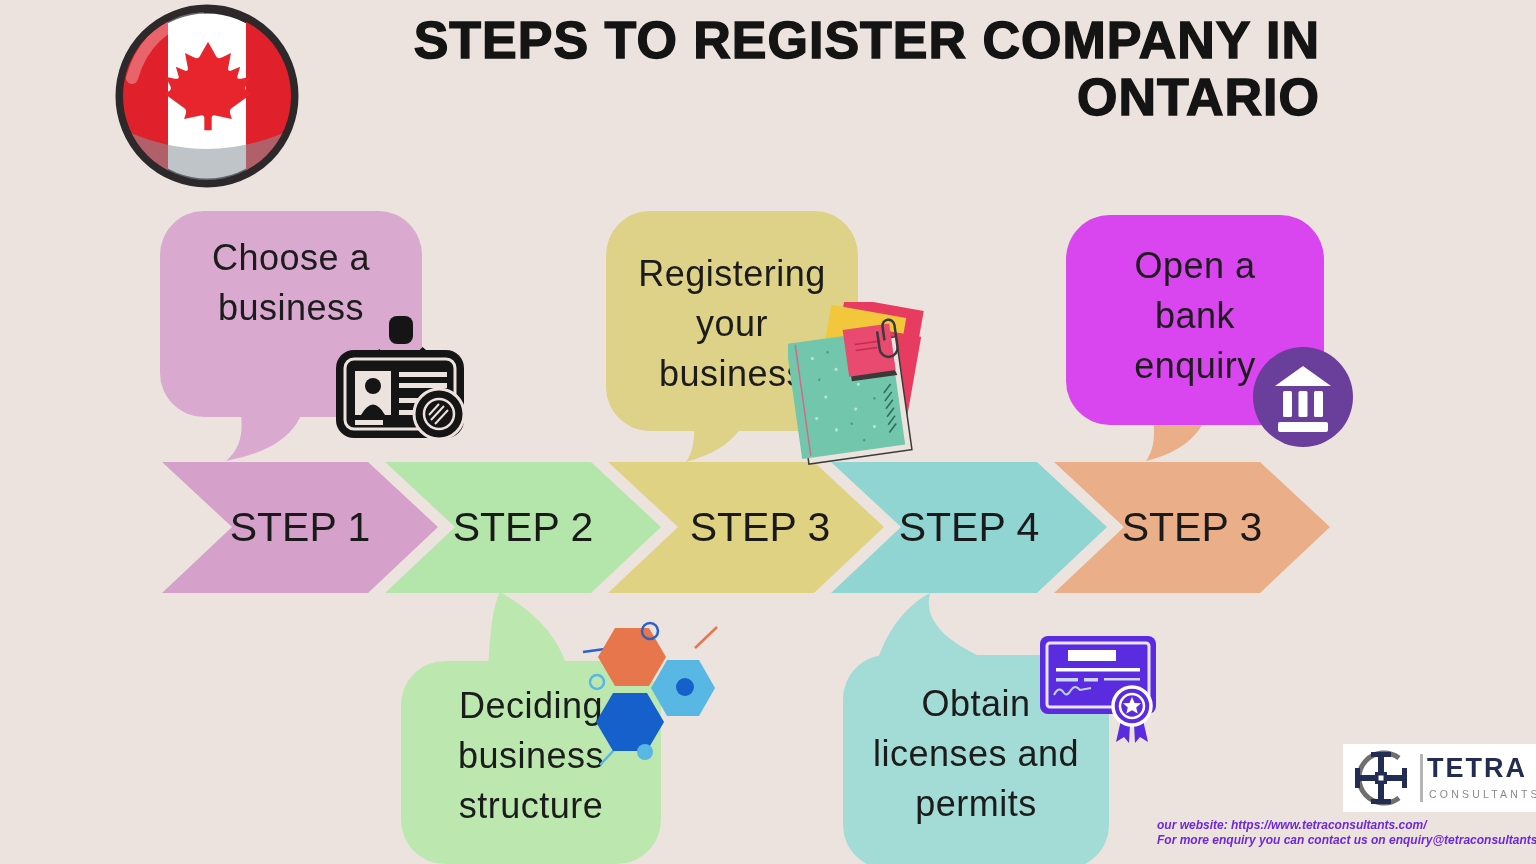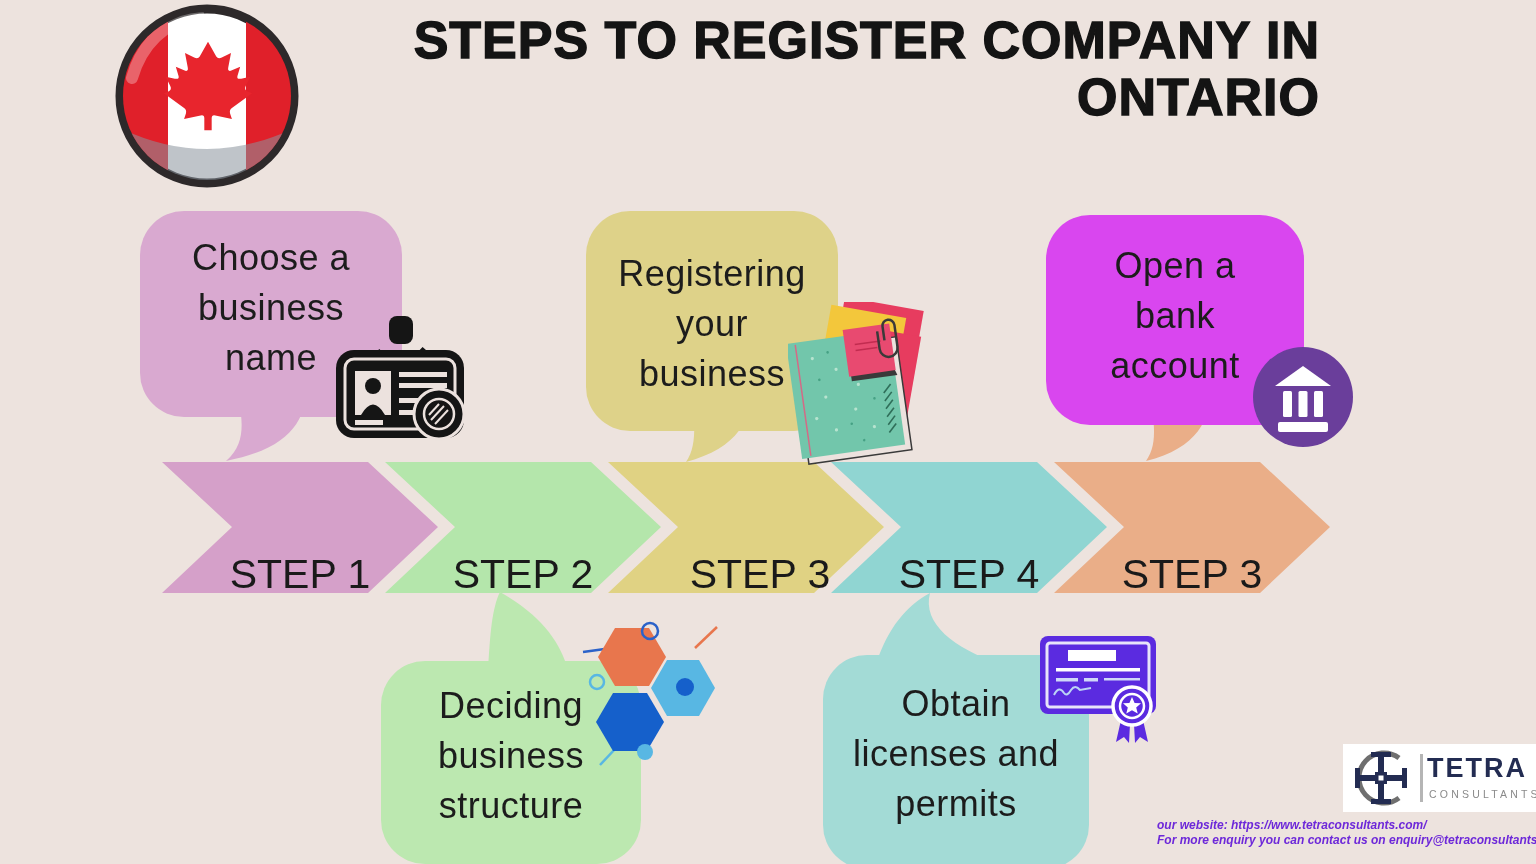--- a/index.html
+++ b/index.html
@@ -8,31 +8,31 @@
     background:#ede3de;font-family:"Liberation Sans",sans-serif;
   }
   .abs{position:absolute;}
   .title{
     left:250px;top:12px;width:1070px;text-align:right;
     font-size:52px;line-height:57px;font-weight:bold;color:#141414;
     letter-spacing:1px;-webkit-text-stroke:1.4px #141414;
   }
   .bubble{
     border-radius:44px;text-align:center;color:#1c1c1c;
-    font-size:36px;line-height:50px;letter-spacing:.5px;
+    font-size:36px;line-height:50px;letter-spacing:.5px;margin-left:20px;
   }
   .bubble span{display:block;}
   .bubble-pink  {left:140px;top:211px;width:262px;height:184px;background:#d9a9d0;padding-top:22px;}
   .bubble-yellow{left:586px;top:211px;width:252px;height:182px;background:#ded289;padding-top:38px;}
   .bubble-orange{left:1046px;top:215px;width:258px;height:184px;background:#d946ef;padding-top:26px;}
   .bubble-green {left:381px;top:661px;width:260px;height:183px;background:#bce8b0;padding-top:20px;}
   .bubble-teal  {left:823px;top:655px;width:266px;height:190px;background:#a3dbd6;padding-top:24px;}
   .step-label{
     top:462px;height:131px;line-height:131px;width:220px;text-align:center;
-    font-size:41px;color:#1a1a1a;margin-top:47px;
+    font-size:41px;color:#1a1a1a;
   }
   .logo-box{left:1343px;top:744px;width:193px;height:68px;background:#ffffff;}
   .logo-text-main{left:84px;top:9px;font-size:27px;font-weight:bold;color:#232c52;letter-spacing:2px;}
   .logo-text-sub{left:86px;top:44px;font-size:10.5px;color:#8a8a8a;letter-spacing:3.2px;}
   .footer{
     left:1157px;top:818px;width:379px;font-size:12px;line-height:15px;
     font-weight:bold;font-style:italic;color:#6d28d9;white-space:nowrap;
   }
 </style>
 </head>
@@ -81,31 +81,30 @@
 
   <div class="abs step-label" style="left:190px;">STEP 1</div>
   <div class="abs step-label" style="left:413px;">STEP 2</div>
   <div class="abs step-label" style="left:650px;">STEP 3</div>
   <div class="abs step-label" style="left:859px;">STEP 4</div>
   <div class="abs step-label" style="left:1082px;">STEP 3</div>
 
   <div class="abs bubble bubble-pink">
     <span>Choose a</span>
     <span>business</span>
-    <span>name</span>
   </div>
   <div class="abs bubble bubble-yellow">
     <span>Registering</span>
     <span>your</span>
     <span>business</span>
   </div>
   <div class="abs bubble bubble-orange">
     <span>Open a</span>
     <span>bank</span>
-    <span>account</span>
+    <span>enquiry</span>
   </div>
   <div class="abs bubble bubble-green">
     <span>Deciding</span>
     <span>business</span>
     <span>structure</span>
   </div>
   <div class="abs bubble bubble-teal">
     <span>Obtain</span>
     <span>licenses and</span>
     <span>permits</span>

